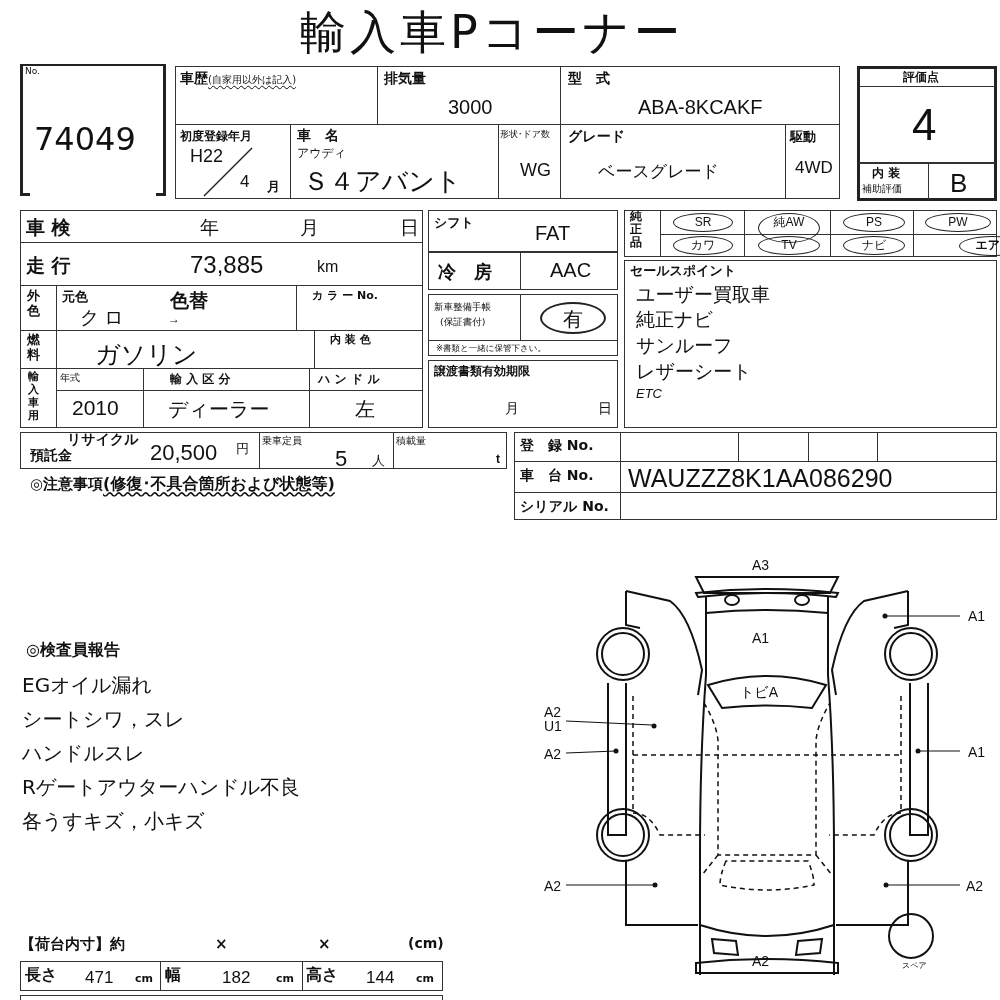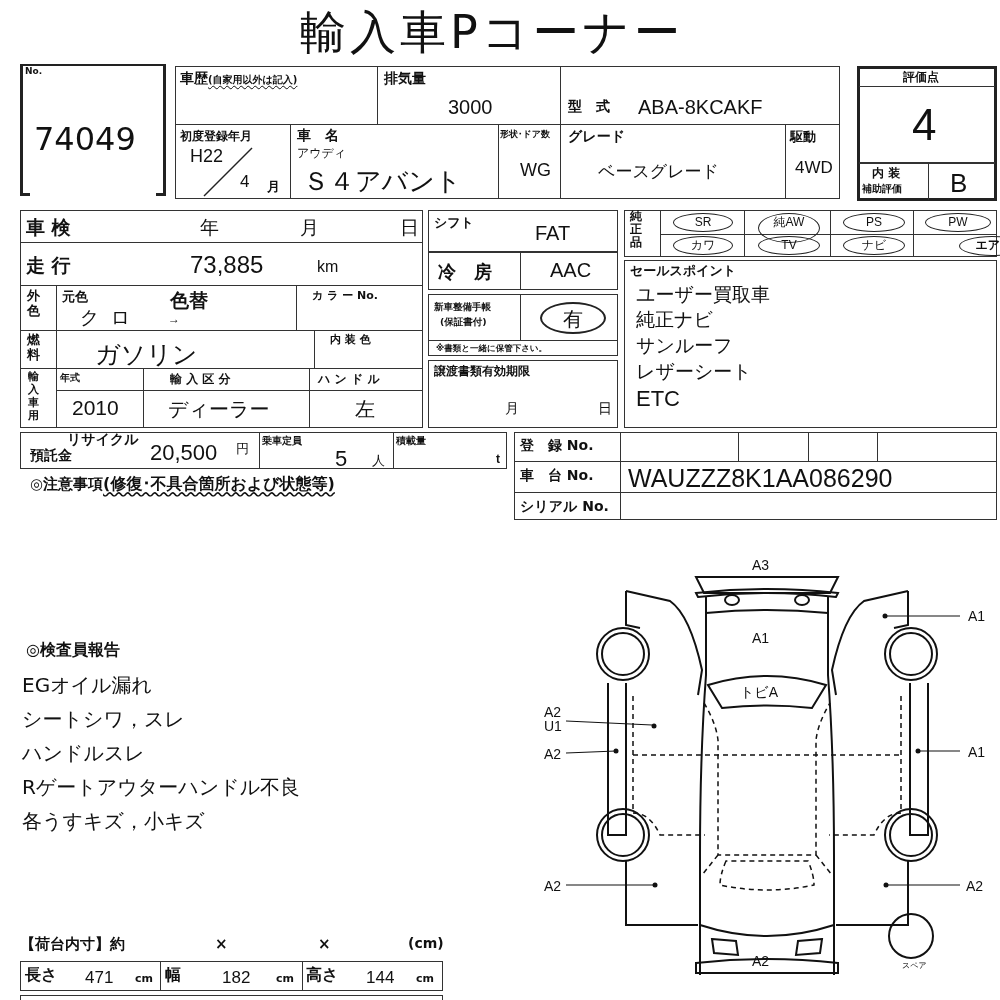--- a/index.html
+++ b/index.html
@@ -2,21 +2,21 @@
 <html><head>
 <meta charset="utf-8">
 <style>
   * { box-sizing: border-box; margin: 0; padding: 0; }
   html, body { width: 1000px; height: 1000px; background: #ffffff; overflow: hidden; }
   body { position: relative; font-family: "DejaVu Sans", sans-serif; color: #111; }
   .abs { position: absolute; }
   .box { position: absolute; border: 2px solid #222; }
   .thin { border: 1.5px solid #333; }
   .lbl { position: absolute; font-size: 13px; font-weight: bold; white-space: nowrap; }
-  .sm { font-size: 10px; font-weight: bold; }
+  .sm { font-size: 10px; font-weight: normal; }
   .val { position: absolute; white-space: nowrap; font-family: "Liberation Sans", sans-serif; }
   .vline { position: absolute; width: 0; border-left: 1.5px solid #333; }
   .hline { position: absolute; height: 0; border-top: 1.5px solid #333; }
   .oval { position: absolute; border: 1.5px solid #222; border-radius: 50%; text-align: center; font-size: 12px; line-height: 17px; font-family: "Liberation Sans", sans-serif; }
   .title { position: absolute; left: 300px; top: 2px; font-size: 46px; letter-spacing: 4px; white-space: nowrap; }
   .wavy { text-decoration: underline wavy; text-underline-offset: 2px; }
   .report-line { position: absolute; left: 22px; font-size: 20px; white-space: nowrap; }
   .diag-label { position: absolute; font-size: 14px; font-family: "Liberation Sans", sans-serif; }
 </style>
 </head>
@@ -38,21 +38,21 @@
 <div class="hline" style="left:175px;top:124px;width:665px;"></div>
 <div class="vline" style="left:377px;top:66px;height:58px;"></div>
 <div class="vline" style="left:560px;top:66px;height:133px;"></div>
 <div class="vline" style="left:290px;top:124px;height:75px;"></div>
 <div class="vline" style="left:498px;top:124px;height:75px;"></div>
 <div class="vline" style="left:785px;top:124px;height:75px;"></div>
 
 <div class="lbl" style="left:180px;top:70px;font-size:14px;"><span>車歴</span><span class="sm wavy">(自家用以外は記入)</span></div>
 <div class="lbl" style="left:384px;top:70px;font-size:14px;">排気量</div>
 <div class="val" style="left:448px;top:96px;font-size:20px;">3000</div>
-<div class="lbl" style="left:568px;top:70px;font-size:14px;margin-top:28px;">型　式</div>
+<div class="lbl" style="left:568px;top:70px;font-size:14px;">型　式</div>
 <div class="val" style="left:638px;top:96px;font-size:20px;">ABA-8KCAKF</div>
 
 <div class="lbl" style="left:180px;top:128px;font-size:12px;">初度登録年月</div>
 <div class="val" style="left:190px;top:146px;font-size:18px;">H22</div>
 <svg class="abs" style="left:200px;top:146px;" width="60" height="52">
     <line x1="52" y1="2" x2="4" y2="50" stroke="#222" stroke-width="1.5"></line>
   </svg>
 <div class="val" style="left:240px;top:172px;font-size:17px;">4</div>
 <div class="lbl" style="left:267px;top:178px;font-size:13px;">月</div>
 
@@ -95,21 +95,21 @@
 <div class="lbl" style="left:200px;top:215px;font-size:19px;font-weight:normal;">年</div>
 <div class="lbl" style="left:300px;top:215px;font-size:19px;font-weight:normal;">月</div>
 <div class="lbl" style="left:400px;top:215px;font-size:19px;font-weight:normal;">日</div>
 
 <div class="lbl" style="left:26px;top:253px;font-size:19px;">走 行</div>
 <div class="val" style="left:190px;top:251px;font-size:24px;">73,885</div>
 <div class="val" style="left:317px;top:258px;font-size:16px;">km</div>
 
 <div class="lbl" style="left:27px;top:288px;font-size:13px;width:14px;white-space:normal;line-height:15px;">外色</div>
 <div class="lbl" style="left:62px;top:288px;font-size:13px;">元色</div>
-<div class="val" style="left:80px;top:305px;font-size:19px;font-family:Liberation Mono, monospace;">ク ロ</div>
+<div class="val" style="left:80px;top:305px;font-size:19px;font-family:Liberation Serif, serif;">ク ロ</div>
 <div class="lbl" style="left:170px;top:288px;font-size:19px;">色替</div>
 <div class="val" style="left:168px;top:312px;font-size:12px;">→</div>
 <div class="lbl" style="left:312px;top:288px;font-size:11px;">カ ラ ー No.</div>
 
 <div class="lbl" style="left:27px;top:332px;font-size:13px;width:14px;white-space:normal;line-height:15px;">燃料</div>
 <div class="val" style="left:95px;top:338px;font-size:25px;font-family:'DejaVu Sans',sans-serif;">ガソリン</div>
 <div class="lbl" style="left:330px;top:332px;font-size:11px;">内 装 色</div>
 
 <div class="lbl" style="left:28px;top:370px;font-size:11px;width:12px;white-space:normal;line-height:13px;">輸入車用</div>
 <div class="lbl sm" style="left:60px;top:371px;">年式</div>
@@ -157,21 +157,21 @@
 <div class="oval" style="left:758px;top:236px;width:62px;height:19px;">TV</div>
 <div class="oval" style="left:843px;top:236px;width:62px;height:19px;">ナビ</div>
 <div class="oval" style="left:959px;top:236px;width:66px;height:20px;font-weight:bold;">エアB</div>
 
 <div class="box thin" style="left:624px;top:260px;width:373px;height:168px;"></div>
 <div class="lbl" style="left:630px;top:262px;font-size:13px;">セールスポイント</div>
 <div class="val" style="left:636px;top:282px;font-size:19px;font-family:'DejaVu Sans',sans-serif;">ユーザー買取車</div>
 <div class="val" style="left:636px;top:307px;font-size:19px;font-family:'DejaVu Sans',sans-serif;">純正ナビ</div>
 <div class="val" style="left:636px;top:333px;font-size:19px;font-family:'DejaVu Sans',sans-serif;">サンルーフ</div>
 <div class="val" style="left:636px;top:359px;font-size:19px;font-family:'DejaVu Sans',sans-serif;">レザーシート</div>
-<div class="val" style="left:636px;top:386px;font-size:22px;">ETC</div>
+<div class="val" style="left:636px;top:386px;font-size:13px;font-style:italic;">ETC</div>
 
 <div class="box thin" style="left:20px;top:432px;width:487px;height:37px;"></div>
 <div class="vline" style="left:259px;top:432px;height:37px;"></div>
 <div class="vline" style="left:393px;top:432px;height:37px;"></div>
 <div class="lbl" style="left:30px;top:432px;font-size:14px;line-height:15px;margin-left:37px;">リサイクル</div>
 <div class="lbl" style="left:30px;top:448px;font-size:14px;line-height:15px;">預託金</div>
 <div class="val" style="left:150px;top:440px;font-size:22px;">20,500</div>
 <div class="val" style="left:236px;top:440px;font-size:13px;">円</div>
 <div class="lbl sm" style="left:262px;top:434px;">乗車定員</div>
 <div class="val" style="left:335px;top:446px;font-size:22px;">5</div>

